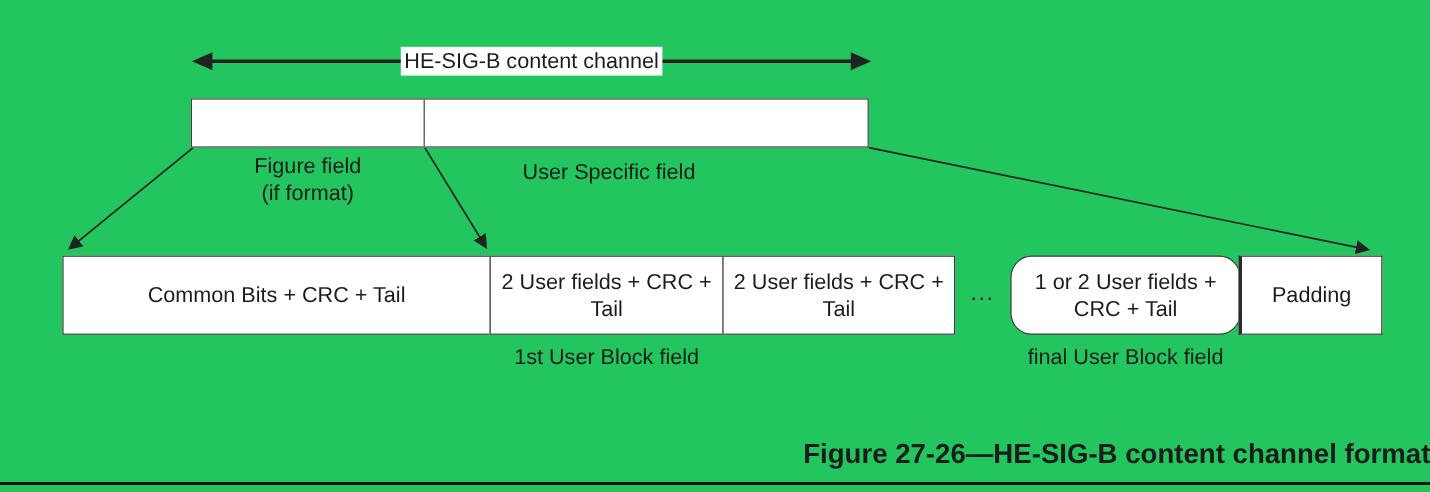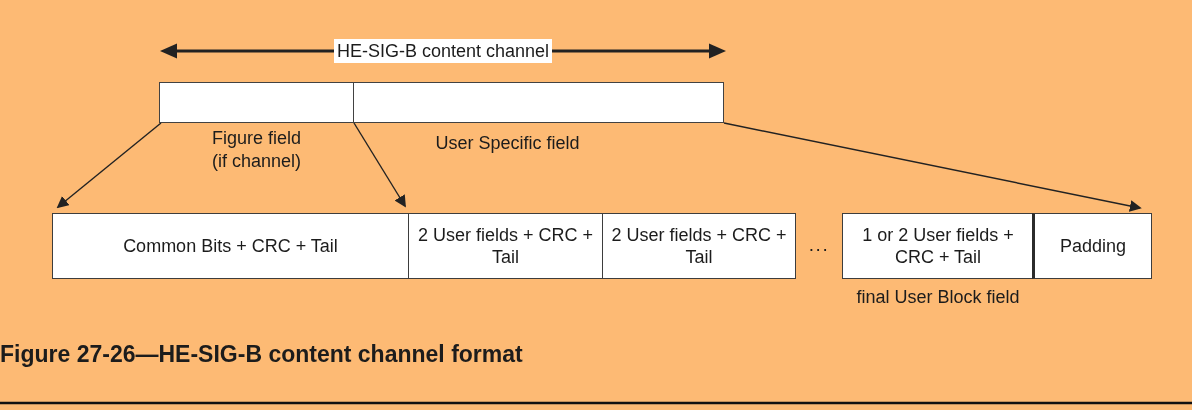--- a/index.html
+++ b/index.html
@@ -4,21 +4,21 @@
 <style>
   html, body {
     margin: 0;
     padding: 0;
     background: #ffffff;
   }
   .figure {
     position: relative;
     width: 1192px;
     height: 410px;
-    background: #fdba74;
+    background: #22c55e;
     font-family: "Liberation Sans", "DejaVu Sans", sans-serif;
     color: #1c1c1c;
     overflow: hidden;
   }
   .abs { position: absolute; }
 
   
   .overlay {
     position: absolute;
     left: 0; top: 0;
@@ -74,43 +74,43 @@
     align-items: center;
     justify-content: center;
     text-align: center;
     font-size: 18px;
     line-height: 22px;
     box-sizing: content-box;
   }
   .cell-common   { left: 52px;   width: 355px; }
   .cell-block1   { left: 408px;  width: 193px; }
   .cell-block2   { left: 602px;  width: 192px; }
-  .cell-final    { left: 842px;  width: 190px; }
+  .cell-final    { left: 842px;  width: 190px; border-radius: 18px; }
   .cell-padding  { left: 1032px; width: 116px; border-left-width: 3px; border-left-color: #2b2b2b; }
 
   .ellipsis {
     left: 796px; top: 213px; width: 46px; height: 64px;
     display: flex; align-items: center; justify-content: center;
     font-size: 19px; letter-spacing: 1.5px;
   }
 
   .sublabel {
     top: 287px;
     font-size: 18px;
     line-height: 20px;
     text-align: center;
     white-space: nowrap;
   }
   .sublabel-1 { left: 408px; width: 195px; }
   .sublabel-2 { left: 600px; width: 196px; }
   .sublabel-3 { left: 840px; width: 196px; }
 
   .caption {
-    left: 0; top: 340px; width: 1192px;
-    text-align: left;
+    left: 0; top: 364px; width: 1192px;
+    text-align: right;
     font-size: 23px;
     font-weight: bold;
     line-height: 28px;
   }
 </style>
 </head>
 <body>
 
 <div class="figure">
 
@@ -139,38 +139,39 @@
   <div class="abs arrow-label-wrap">
     <span>HE-SIG-B content channel</span>
   </div>
 
   <div class="abs top-box">
     <div class="divider"></div>
   </div>
 
   <div class="abs field-label common-field-label">
     <div>Figure field</div>
-    <div>(if channel)</div>
+    <div>(if format)</div>
   </div>
   <div class="abs cell cell-common">
     <div>Common Bits + CRC + Tail</div>
   </div>
 
   <div class="abs field-label user-specific-label">User Specific field</div>
   <div class="abs cell cell-block1">
     <div>2 User fields + CRC + Tail</div>
   </div>
   <div class="abs cell cell-block2">
     <div>2 User fields + CRC + Tail</div>
   </div>
   <div class="abs ellipsis">...</div>
   <div class="abs cell cell-final">
     <div>1 or 2 User fields + CRC + Tail</div>
   </div>
   <div class="abs cell cell-padding">
     <div>Padding</div>
   </div>
 
+  <div class="abs sublabel sublabel-1">1st User Block field</div>
   <div class="abs sublabel sublabel-3">final User Block field</div>
 
   <div class="abs caption">Figure 27-26—HE-SIG-B content channel format</div>
 
 </div>
 
 </body></html>

